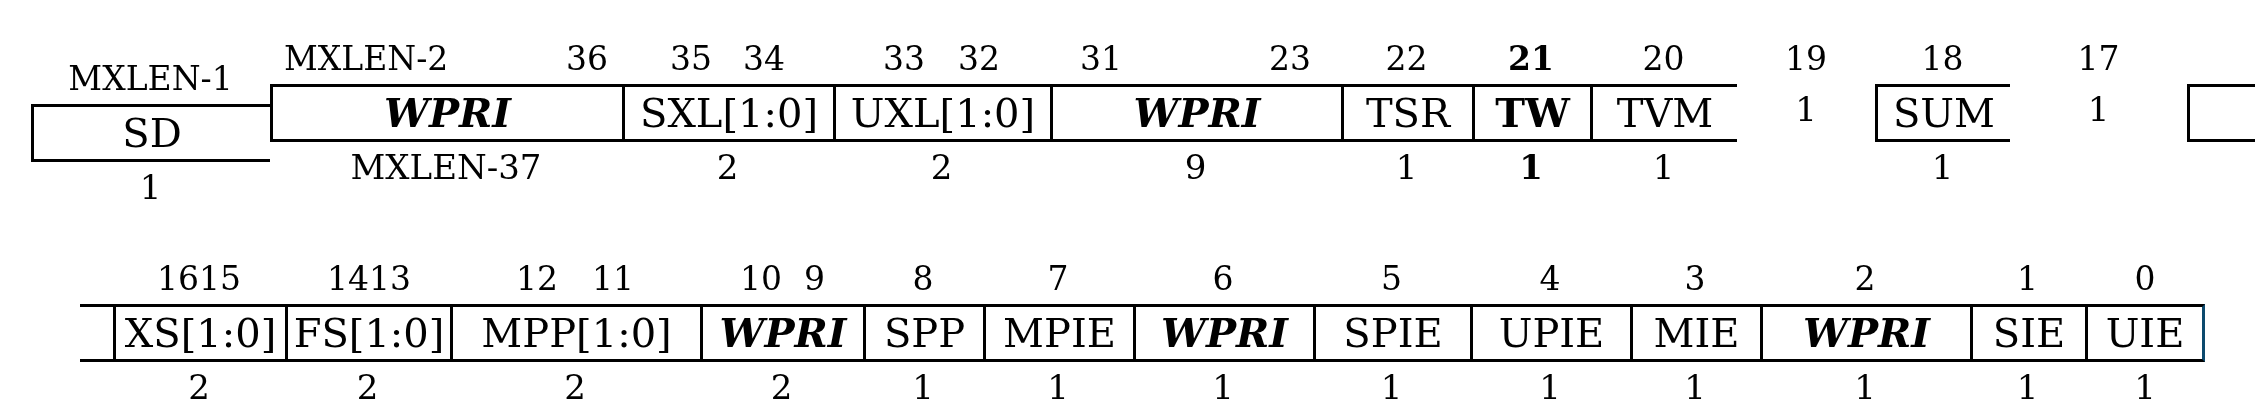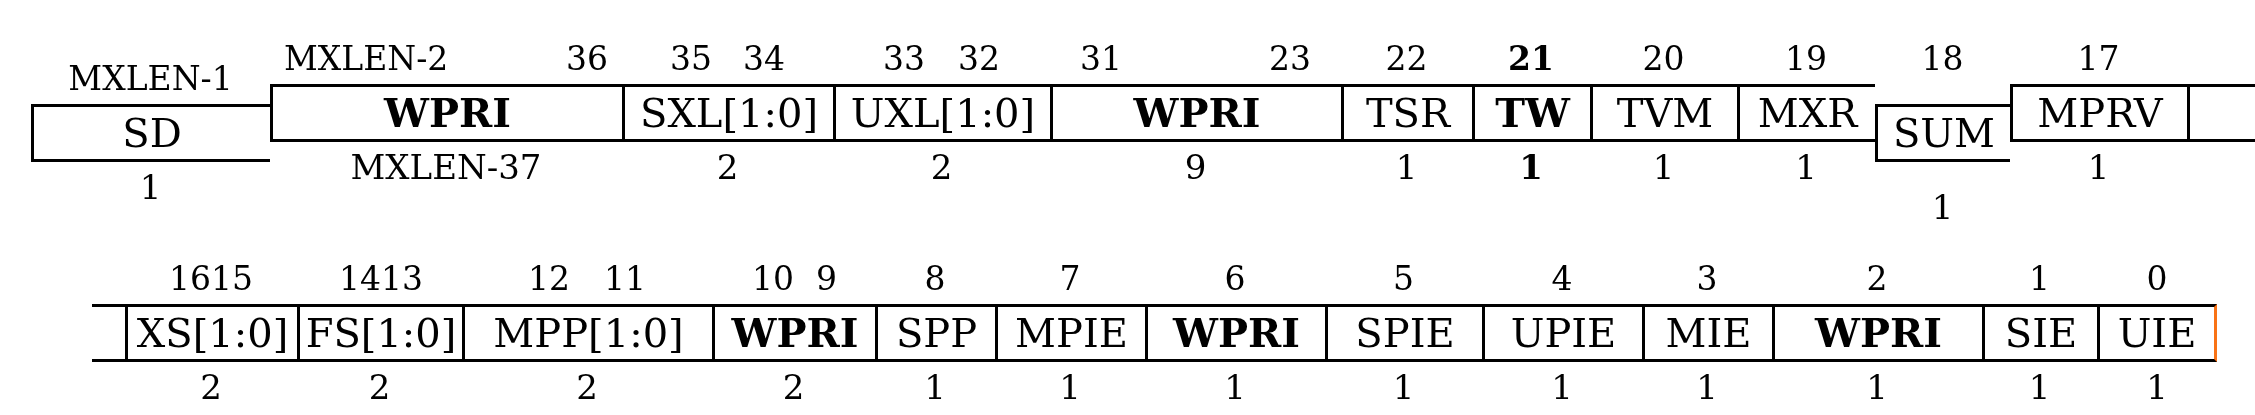--- a/index.html
+++ b/index.html
@@ -14,23 +14,23 @@
     height:48px;box-sizing:border-box;display:flex;align-items:flex-end;
     justify-content:center;font-size:33px;line-height:1;padding-bottom:9px;
     white-space:nowrap;
   }
   .bits.two{justify-content:space-between;}
   .box{
     height:58px;box-sizing:border-box;display:flex;align-items:center;justify-content:center;
     border-top:3px solid #000;border-bottom:3px solid #000;border-left:3px solid #000;
     font-size:40px;line-height:1;white-space:nowrap;
   }
-  .box.bold span{font-weight:bold;}
+  .box.bold span{font-weight:bold;font-style:italic;}
   .box.open-left{border-left:none;}
-  .box.closed-right{border-right:3px solid #f97316;}
+  .box.closed-right{border-right:3px solid #0c4a6e;}
   .wlabel{
     height:46px;box-sizing:border-box;display:flex;align-items:flex-start;justify-content:center;
     font-size:34px;line-height:1;padding-top:8px;white-space:nowrap;
   }
 </style>
 </head>
 <body>
 
 <div id="diagram">
     <div class="reg-row" style="left: 31px; top: 36px;">
@@ -123,56 +123,50 @@
           <span>TVM</span>
         </div>
         <div class="wlabel">
           <span>1</span>
         </div>
       </div>
       <div class="field" style="width: 138px;">
         <div class="bits">
           <span>19</span>
         </div>
-        <div class="box">
-          <span>MXR</span>
-        </div>
-        <div class="wlabel">
-          <span>1</span>
-        </div>
-      </div>
-      <div class="field" style="width: 135px; gap: 20px;">
+        <div class="wlabel">
+          <span>1</span>
+        </div>
+      </div>
+      <div class="field" style="width: 135px;">
         <div class="bits">
           <span>18</span>
         </div>
         <div class="box">
           <span>SUM</span>
         </div>
         <div class="wlabel">
           <span>1</span>
         </div>
       </div>
       <div class="field" style="width: 177px;">
         <div class="bits">
           <span>17</span>
-        </div>
-        <div class="box">
-          <span>MPRV</span>
         </div>
         <div class="wlabel">
           <span>1</span>
         </div>
       </div>
       <div class="field" style="width: 68px;">
         <div class="bits"></div>
         <div class="box stub"></div>
         <div class="wlabel"></div>
       </div>
     </div>
-    <div class="reg-row" style="left: 92px; top: 256px;">
+    <div class="reg-row" style="left: 80px; top: 256px;">
       <div class="field" style="width: 33px;">
         <div class="bits"></div>
         <div class="box stub open-left"></div>
         <div class="wlabel"></div>
       </div>
       <div class="field" style="width: 172px;">
         <div class="bits two" style="padding-right: 44px; padding-left: 44px;">
           <span>16</span>
           <span>15</span>
         </div>

